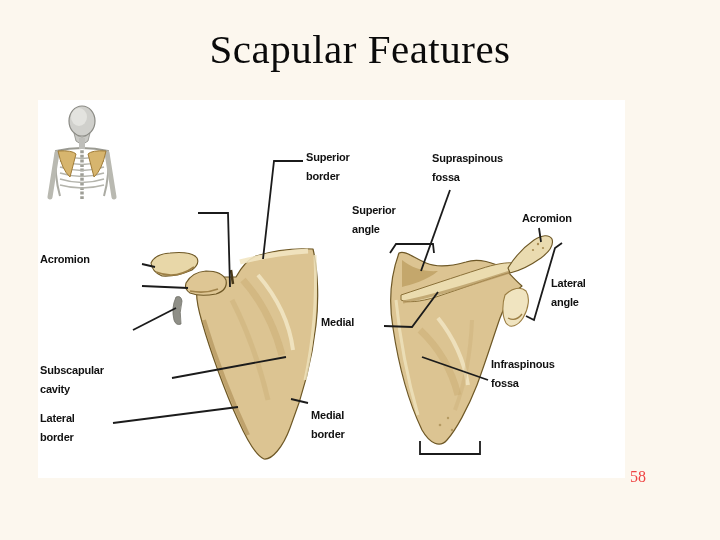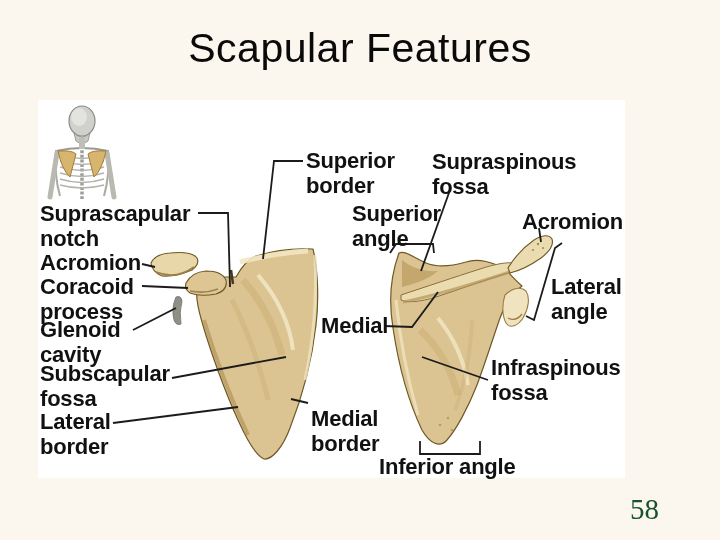--- a/index.html
+++ b/index.html
@@ -5,40 +5,40 @@
   html,body{margin:0;padding:0;}
   body{
     width:720px;height:540px;overflow:hidden;
     font-family:"Liberation Sans",sans-serif;
     background:#FCF7EE;
   }
   .slide{position:relative;width:720px;height:540px;background:#FCF7EE;}
   .title{
     position:absolute;left:0;top:25px;width:720px;
     text-align:center;
-    font-family:Liberation Sans, sans-serif;
+    font-family:Liberation Serif, serif;
     font-size:41px;font-weight:400;color:#0a0a0a;
     letter-spacing:0.5px;
   }
   .figure{
     position:absolute;left:38px;top:100px;width:587px;height:378px;
     background:#FFFFFF;
   }
   .figure svg{position:absolute;left:0;top:0;}
   .lbl{
     position:absolute;
     font-family:"Liberation Sans",sans-serif;
-    font-weight:bold;font-size:22px;line-height:25px;
+    font-weight:bold;font-size:11px;line-height:19px;
     letter-spacing:-0.2px;color:#111111;
     white-space:pre-line;z-index:5;
   }
   .page-number{
-    position:absolute;left:630px;top:493px;
+    position:absolute;left:630px;top:468px;
     font-family:"Liberation Serif",serif;
-    font-size:29px;color:#14532d;
+    font-size:16px;color:#ef4444;
   }
 </style>
 </head>
 <body>
 
 <div class="slide">
 
   <div class="title">Scapular Features</div>
 
   <div class="figure">
@@ -143,41 +143,34 @@
         <polyline points="450,190 421,271"></polyline>
         <polyline points="390,253 396,244 433,244 434,253"></polyline>
         <polyline points="539,228 541,242"></polyline>
         <polyline points="562,243 555,248 534,320 526,316"></polyline>
         <polyline points="488,380 422,357"></polyline>
         <polyline points="420,441 420,454 480,454 480,441"></polyline>
       </g>
     </svg>
   </div>
 
-  <div class="lbl" style="left:40px;top:201px">Suprascapular
-notch</div>
   <div class="lbl" style="left:40px;top:250px">Acromion</div>
-  <div class="lbl" style="left:40px;top:274px">Coracoid
-process</div>
-  <div class="lbl" style="left:40px;top:317px">Glenoid
+  <div class="lbl" style="left:40px;top:361px">Subscapular
 cavity</div>
-  <div class="lbl" style="left:40px;top:361px">Subscapular
-fossa</div>
   <div class="lbl" style="left:40px;top:409px">Lateral
 border</div>
   <div class="lbl" style="left:306px;top:148px">Superior
 border</div>
   <div class="lbl" style="left:321px;top:313px">Medial</div>
   <div class="lbl" style="left:311px;top:406px">Medial
 border</div>
   <div class="lbl" style="left:432px;top:149px">Supraspinous
 fossa</div>
   <div class="lbl" style="left:352px;top:201px">Superior
 angle</div>
   <div class="lbl" style="left:522px;top:209px">Acromion</div>
   <div class="lbl" style="left:551px;top:274px">Lateral
 angle</div>
   <div class="lbl" style="left:491px;top:355px">Infraspinous
 fossa</div>
-  <div class="lbl" style="left:379px;top:454px">Inferior angle</div>
 
   <div class="page-number">58</div>
 </div>
 
 </body></html>

